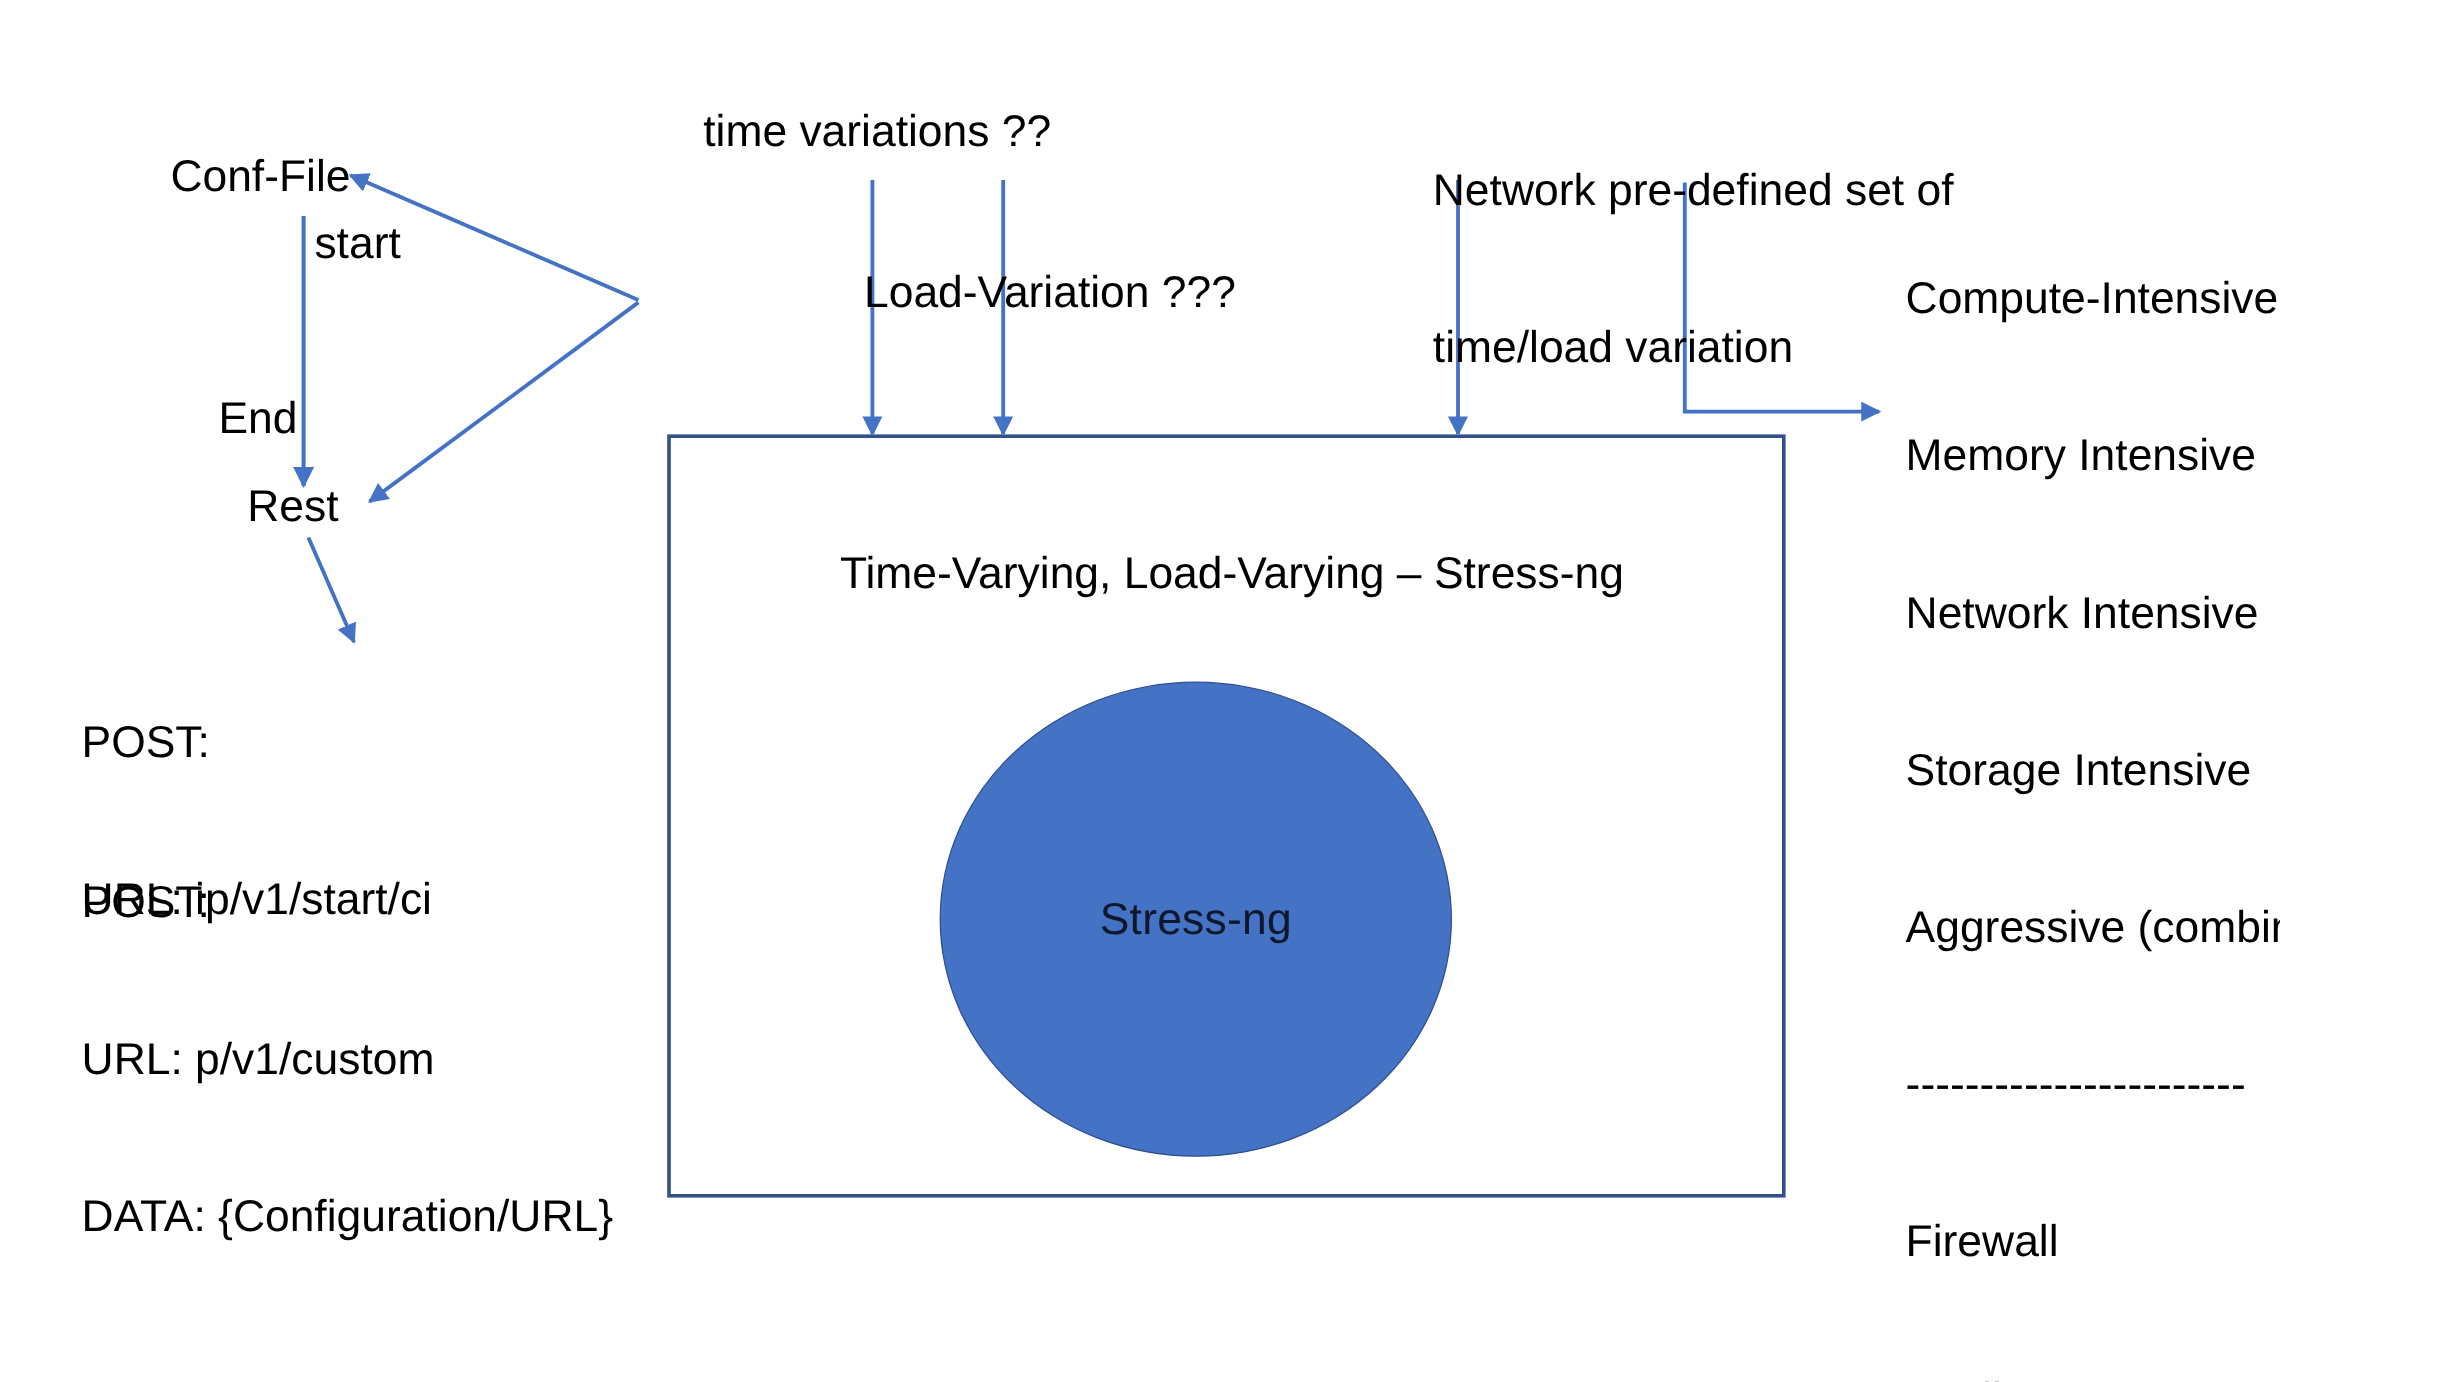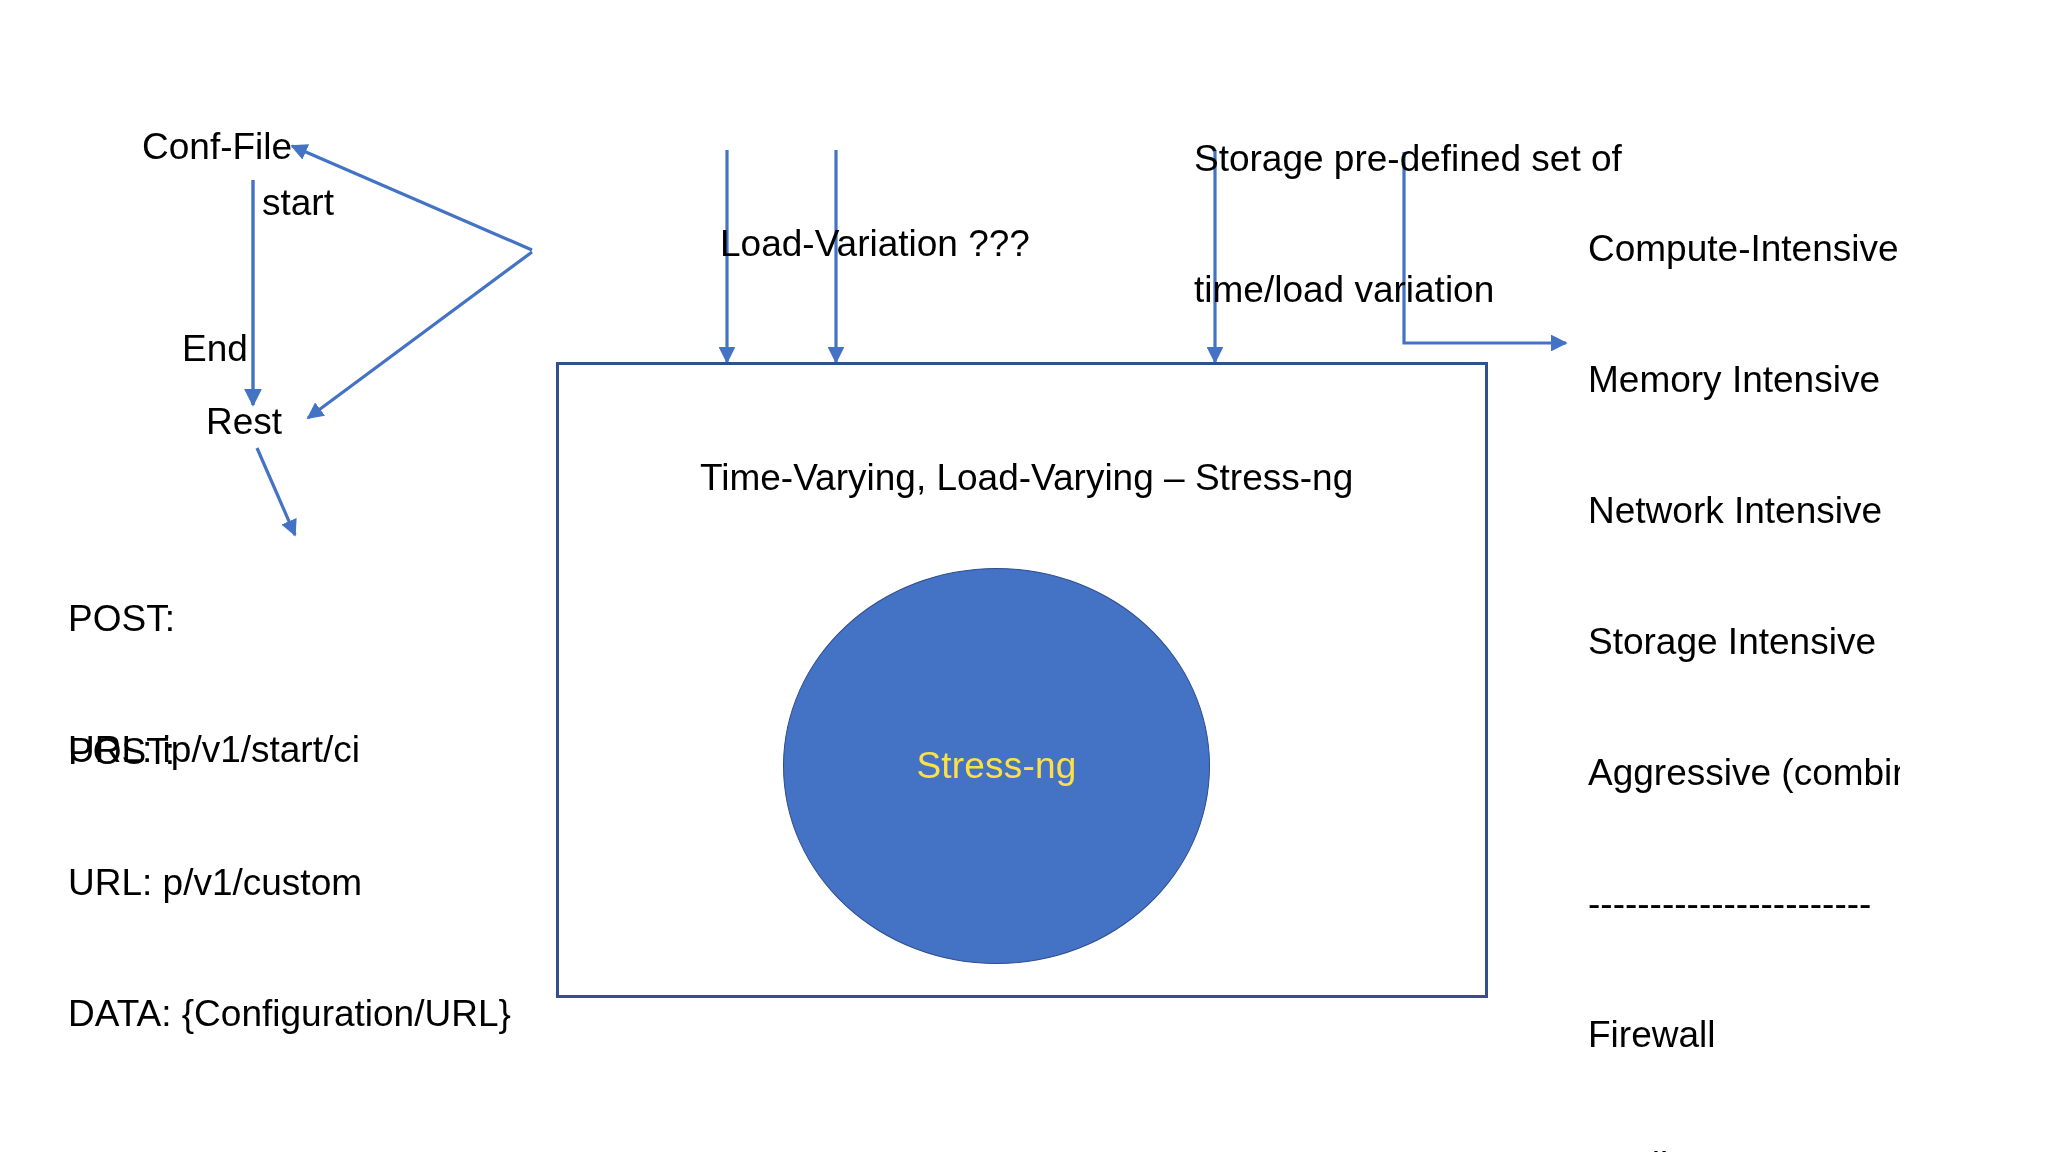--- a/index.html
+++ b/index.html
@@ -76,21 +76,21 @@
   }
   #label-circle-stress-ng {
     position: absolute;
     left: 0;
     top: 0;
     width: 100%;
     height: 100%;
     display: flex;
     align-items: center;
     justify-content: center;
-    color: #fde047;
+    color: #0f172a;
     font-size: 37px;
     letter-spacing: 0.2px;
   }
 
   
   #arrows {
     position: absolute;
     left: 0;
     top: 0;
     width: 2048px;
@@ -136,25 +136,26 @@
     <span class="req-line">POST:</span>
     <span class="req-line">URL: ip/v1/start/ci</span>
   </div>
 
   <div class="txt" id="block-custom">
     <span class="req-line">POST:</span>
     <span class="req-line">URL: p/v1/custom</span>
     <span class="req-line">DATA: {Configuration/URL}</span>
   </div>
 
+  <div class="txt" id="label-time-variations">time variations ??</div>
 
   <div class="txt" id="label-load-variation">Load-Variation ???</div>
 
   <div class="txt" id="label-select-predef">
-    <span class="req-line">Storage pre-defined set of</span>
+    <span class="req-line">Network pre-defined set of</span>
     <span class="req-line">time/load variation</span>
   </div>
 
   <div class="txt" id="list-workloads">
     <span class="li">Compute-Intensive</span>
     <span class="li">Memory Intensive</span>
     <span class="li">Network Intensive</span>
     <span class="li">Storage Intensive</span>
     <span class="li">Aggressive (combination of al</span>
     <span class="li">-----------------------</span>

